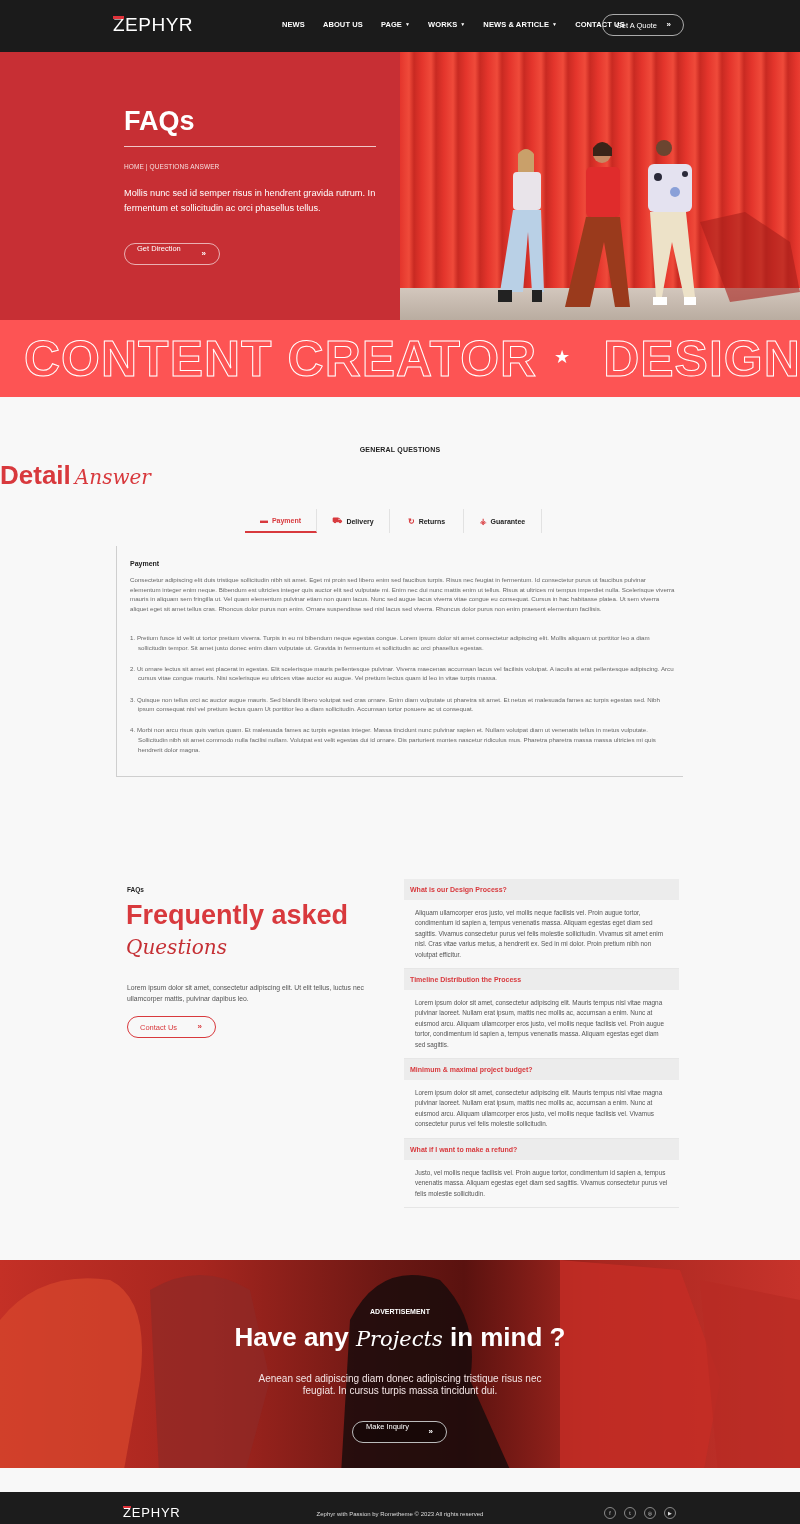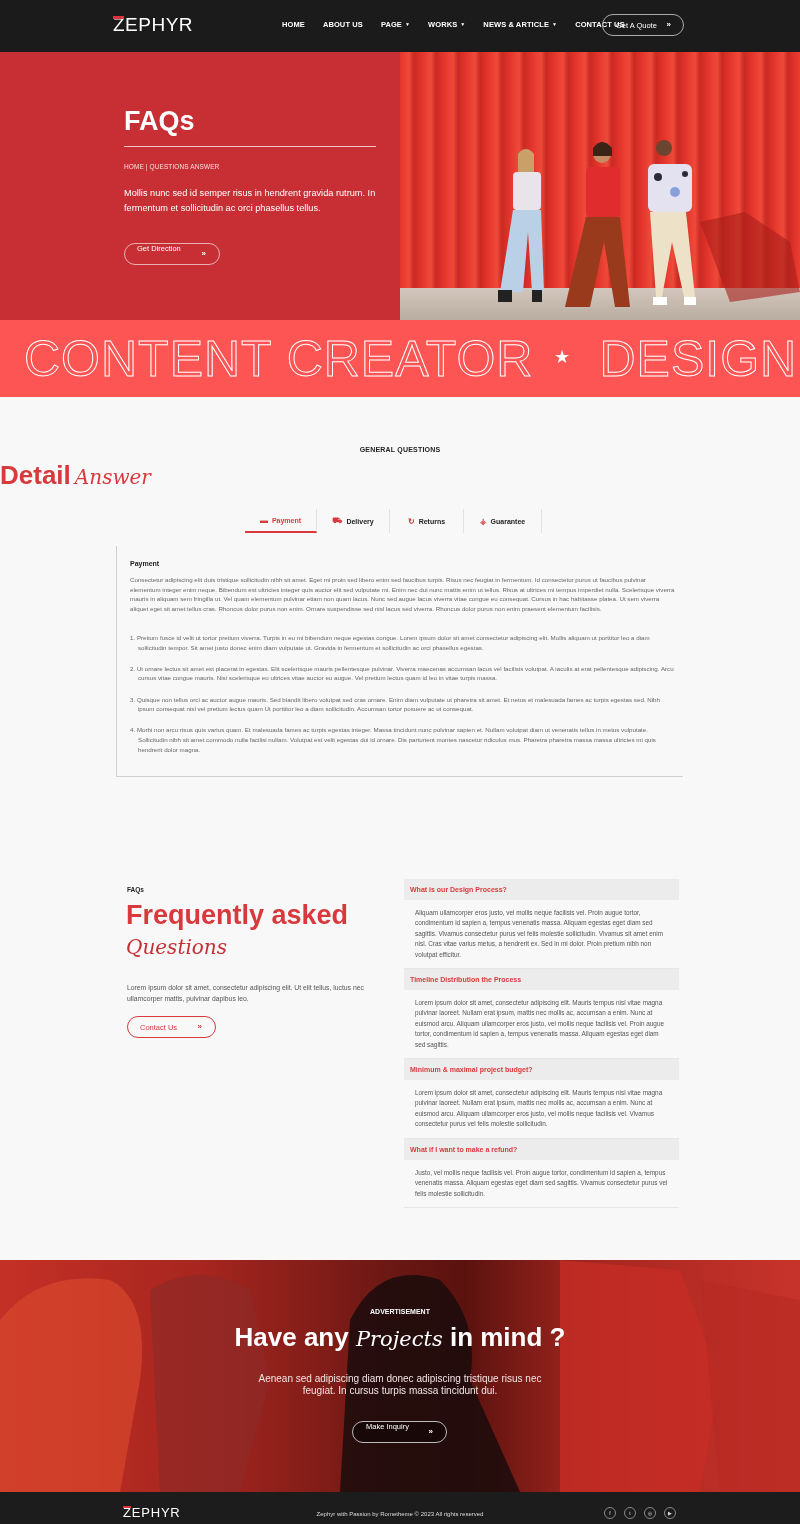--- a/index.html
+++ b/index.html
@@ -25,21 +25,21 @@
   .hero-text { position: absolute; left: 124px; top: 134px; width: 260px; color: #fff; font-size: 9.2px; line-height: 15px; }
   .hero-btn { position: absolute; left: 124px; top: 191px; width: 96px; height: 22px; border: 1px solid #eab0b2; border-radius: 11px; color: #fff; font-size: 7.5px; display: flex; align-items: flex-start; padding-left: 12px; }
   .hero-btn .arrows { position: absolute; right: 13px; top: 5px; font-size: 8px; font-weight: bold; }
   .hero-img { position: absolute; left: 400px; top: 0; width: 400px; height: 268px; overflow: hidden;
      background: repeating-linear-gradient(90deg, #e4352c 0px, #ef4a3a 9px, #c92a22 14px, #e4352c 22px); }
   .hero-img .ground { position: absolute; left: 0; bottom: 0; width: 400px; height: 32px; background: linear-gradient(#d3c7bd, #b9aca0); }
   .person { position: absolute; }
 
   
   .marquee { position: absolute; top: 320px; left: 0; width: 800px; height: 77px; background: #fd5454; overflow: hidden; }
-  .marquee-text { position: absolute; left: 24px; top: 10px; white-space: nowrap; font-size: 50px; font-weight: normal; color: transparent; -webkit-text-stroke: 1px #fff; font-family: "Liberation Sans", sans-serif; letter-spacing: 1px; }
+  .marquee-text { position: absolute; left: 24px; top: 10px; white-space: nowrap; font-size: 50px; font-weight: bold; color: transparent; -webkit-text-stroke: 1px #fff; font-family: "Liberation Sans", sans-serif; letter-spacing: 1px; }
   .marquee-star { position: absolute; left: 554px; top: 26px; color: #fff; font-size: 18px; }
 
   
   .gq-label { position: absolute; top: 446px; left: 0; width: 800px; text-align: center; font-size: 7px; font-weight: bold; color: #222; letter-spacing: 0.2px; }
   .gq-title { position: absolute; top: 460px; left: 0; width: 800px; text-align: left; color: #d8393d; }
   .gq-title .main { font-size: 26px; font-weight: bold; }
   .gq-title .script { font-family: "DejaVu Serif", serif; font-style: italic; font-size: 20px; margin-left: 4px; }
   .tabs { position: absolute; top: 509px; left: 245px; height: 24px; display: flex; }
   .tab { height: 24px; display: flex; align-items: center; justify-content: center; font-size: 7px; font-weight: bold; color: #222; border-right: 1px solid #e2e2e2; gap: 4px; }
   .tab.active { color: #d8393d; border-bottom: 2px solid #d8393d; }
@@ -58,21 +58,21 @@
   .faq-text { position: absolute; top: 982px; left: 127px; width: 260px; font-size: 6.8px; line-height: 11px; color: #555; }
   .contact-btn { position: absolute; top: 1016px; left: 127px; width: 89px; height: 22px; border: 1px solid #d8393d; border-radius: 11px; color: #d8393d; font-size: 7.5px; display: flex; align-items: center; padding-left: 12px; }
   .contact-btn .arrows { position: absolute; right: 13px; top: 5px; font-size: 8px; font-weight: bold; }
 
   .acc { position: absolute; top: 879px; left: 404px; width: 275px; }
   .acc-item { margin-bottom: 0; }
   .acc-q { background: #ececec; height: 21px; padding-left: 6px; display: flex; align-items: center; color: #d8393d; font-size: 7px; font-weight: bold; }
   .acc-a { background: #f8f8f8; padding: 8px 11px 8px 11px; font-size: 6.4px; line-height: 10.4px; color: #555; border-bottom: 1px solid #e6e6e6; }
 
   
-  .cta { position: absolute; top: 1260px; left: 0; width: 800px; height: 232px; overflow: hidden;
+  .cta { position: absolute; top: 1260px; left: 0; width: 800px; height: 208px; overflow: hidden;
      background: linear-gradient(90deg, #c43026 0%, #a7261f 25%, #6d1814 48%, #5a120f 58%, #a82720 75%, #c7332b 100%); }
   .cta .fig { position: absolute; }
   .cta-label { position: absolute; top: 48px; left: 0; width: 800px; text-align: center; color: #fff; font-size: 7px; font-weight: bold; }
   .cta-title { position: absolute; top: 62px; left: 0; width: 800px; text-align: center; color: #fff; font-size: 26px; font-weight: bold; }
   .cta-title .script { font-family: "DejaVu Serif", serif; font-style: italic; font-weight: normal; font-size: 21px; }
   .cta-text { position: absolute; top: 113px; left: 250px; width: 300px; text-align: center; color: #f2e3e3; font-size: 10px; line-height: 12px; }
   .inquiry-btn { position: absolute; top: 161px; left: 352px; width: 95px; height: 22px; border: 1px solid #bbb; border-radius: 11px; background: rgba(0,0,0,0.35); color: #fff; font-size: 7.5px; display: flex; align-items: flex-start; padding-left: 13px; }
   .inquiry-btn .arrows { position: absolute; right: 13px; top: 5px; font-size: 8px; font-weight: bold; }
 
   
@@ -83,21 +83,21 @@
   .footer-copy { position: absolute; left: 0; width: 800px; top: 19px; text-align: center; color: #ddd; font-size: 6px; }
   .socials { position: absolute; left: 604px; top: 15px; display: flex; gap: 8px; }
   .soc { width: 12px; height: 12px; border: 1px solid #888; border-radius: 50%; color: #ddd; font-size: 5px; display: flex; align-items: center; justify-content: center; }
 </style>
 </head>
 <body>
 
 <div class="header">
   <div class="logo"><span class="z">Z</span><span>EPHYR</span></div>
   <div class="nav">
-    <div class="nav-item"><span>HOME</span></div>
+    <div class="nav-item"><span>NEWS</span></div>
     <div class="nav-item"><span>ABOUT US</span></div>
     <div class="nav-item"><span>PAGE</span><span class="caret">▼</span></div>
     <div class="nav-item"><span>WORKS</span><span class="caret">▼</span></div>
     <div class="nav-item"><span>NEWS &amp; ARTICLE</span><span class="caret">▼</span></div>
     <div class="nav-item"><span>CONTACT US</span></div>
   </div>
   <div class="quote-btn">
     <span>Get A Quote</span>
     <span class="arrows">»</span>
   </div>

